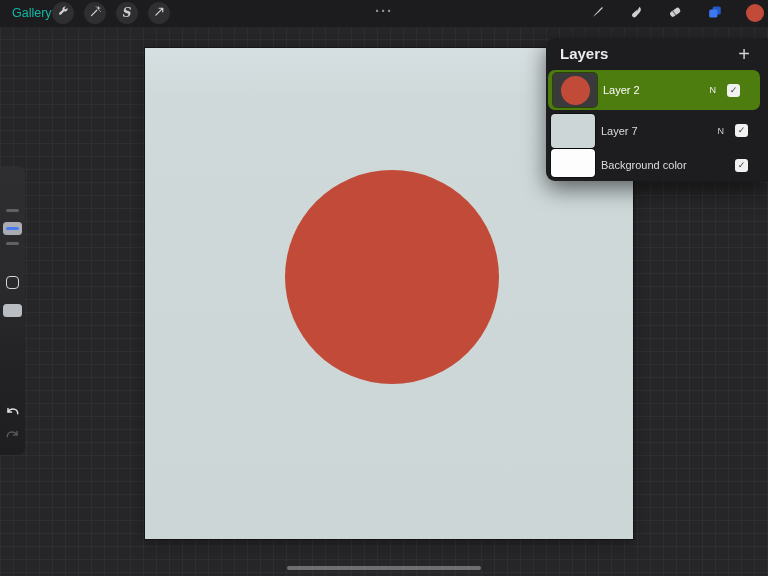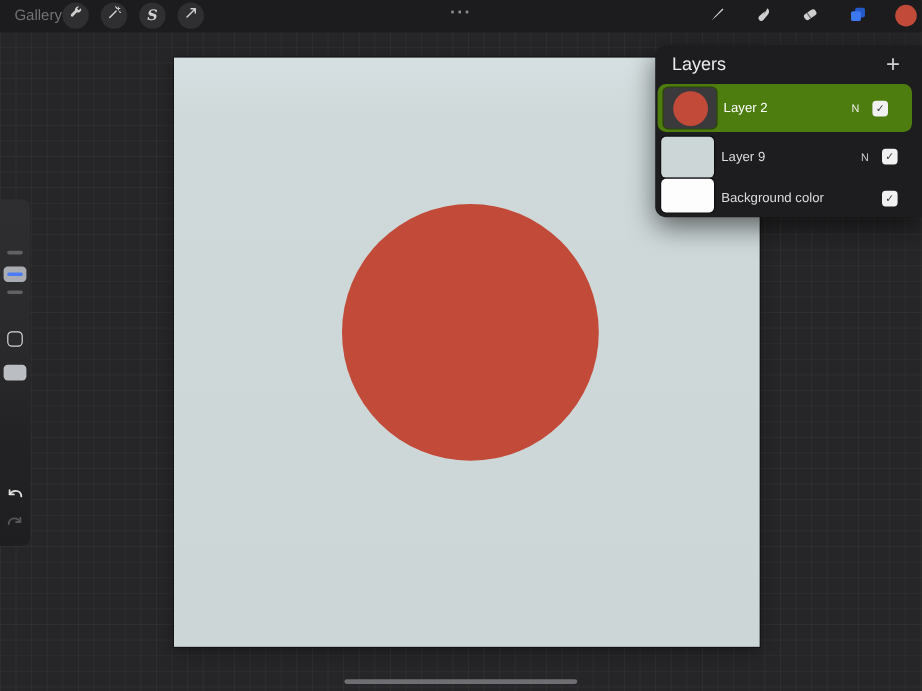--- a/index.html
+++ b/index.html
@@ -14,21 +14,21 @@
     background-size:13px 13px;
     -webkit-font-smoothing:antialiased;
   }
   
   .toolbar {
     position:absolute; left:0; top:0; width:768px; height:27px;
     background:#1c1c1e; z-index:30;
   }
   .gallery-label {
     position:absolute; left:12px; top:0; height:27px; line-height:27px;
-    color:#737373; font-size:12.5px; font-weight:500; cursor:default;
+    color:#14b8a6; font-size:12.5px; font-weight:500; cursor:default;
   }
   .tool-circle {
     position:absolute; top:2px; width:22px; height:22px; border-radius:50%;
     background:#2f2f31; display:flex; align-items:center; justify-content:center;
   }
   .tool-circle svg { width:13px; height:13px; }
   .sel-letter {
     color:#cfcfcf; font-size:12px; font-style:italic; font-weight:600;
     font-family:"DejaVu Serif", serif; line-height:1;
   }
@@ -80,21 +80,21 @@
   .undo-btn svg, .redo-btn svg { width:15px; height:15px; }
   .redo-btn svg { transform:scaleX(-1); }
   
   .layers-panel {
     position:absolute; left:546px; top:38px; width:222px; height:143px;
     background:#1d1d1f; border-radius:9px 0 0 9px;
     box-shadow:0 8px 22px rgba(0,0,0,0.55); z-index:25;
   }
   .panel-header { position:absolute; left:0; top:0; width:100%; height:33px; }
   .panel-title {
-    position:absolute; left:14px; top:7px; color:#ececec; font-size:15px; font-weight:normal;
+    position:absolute; left:14px; top:7px; color:#ececec; font-size:15px; font-weight:bold;
   }
   .add-layer {
     position:absolute; right:18px; top:4px; color:#d0d0d0; font-size:20px; font-weight:300;
     line-height:24px; cursor:default;
   }
   .layer-row { position:absolute; left:0; width:222px; display:flex; align-items:center; }
   .row-selected {
     left:2px; top:32px; width:212px; height:40px; border-radius:7px;
   }
   .row-1 { top:73px; height:39px; }
@@ -232,21 +232,21 @@
     <div class="layer-thumb thumb-dark">
       <div class="mini-circle" style="background:#c24a38"></div>
     </div>
     <span class="layer-name">Layer 2</span>
     <span class="blend-letter">N</span>
     <span class="layer-check">✓</span>
   </div>
 
   <div class="layer-row row-1">
     <div class="layer-thumb thumb-canvas" style="background:#ccd6d7"></div>
-    <span class="layer-name">Layer 9</span>
+    <span class="layer-name">Layer 7</span>
     <span class="blend-letter">N</span>
     <span class="layer-check">✓</span>
   </div>
 
   <div class="layer-row row-2">
     <div class="layer-thumb thumb-white"></div>
     <span class="layer-name">Background color</span>
     <span class="layer-check">✓</span>
   </div>
 </div>

